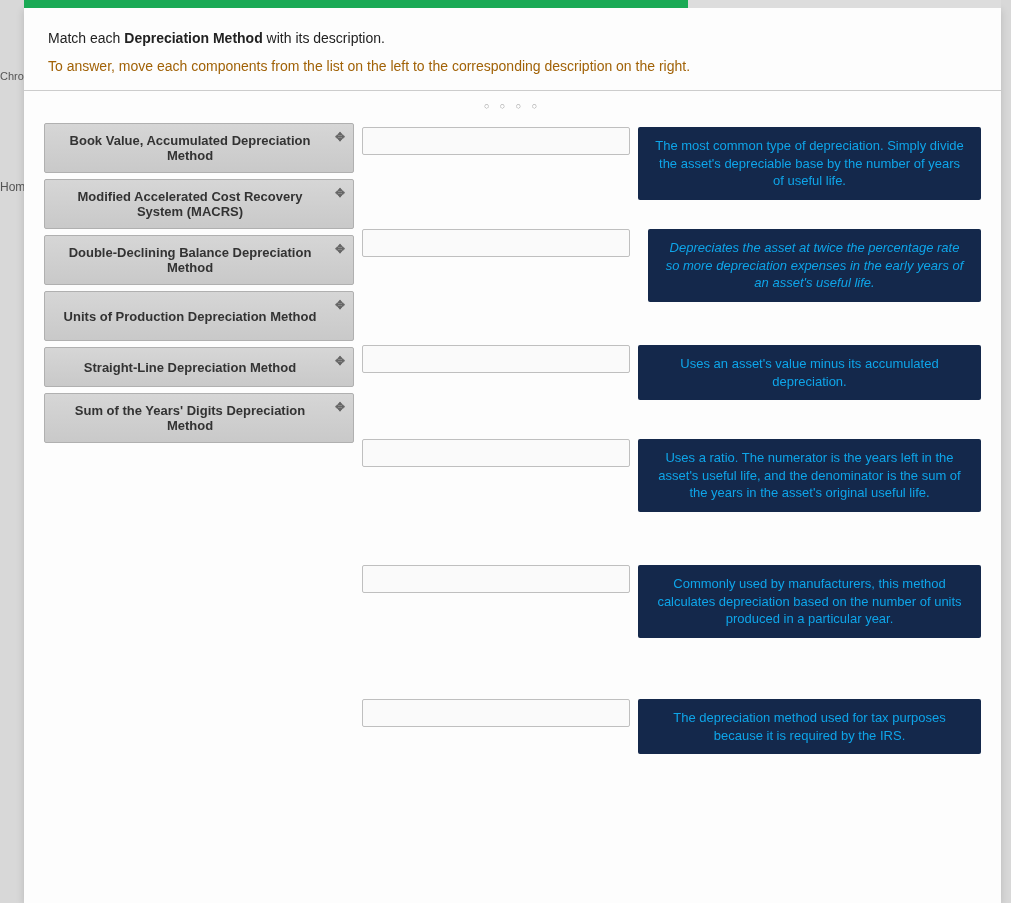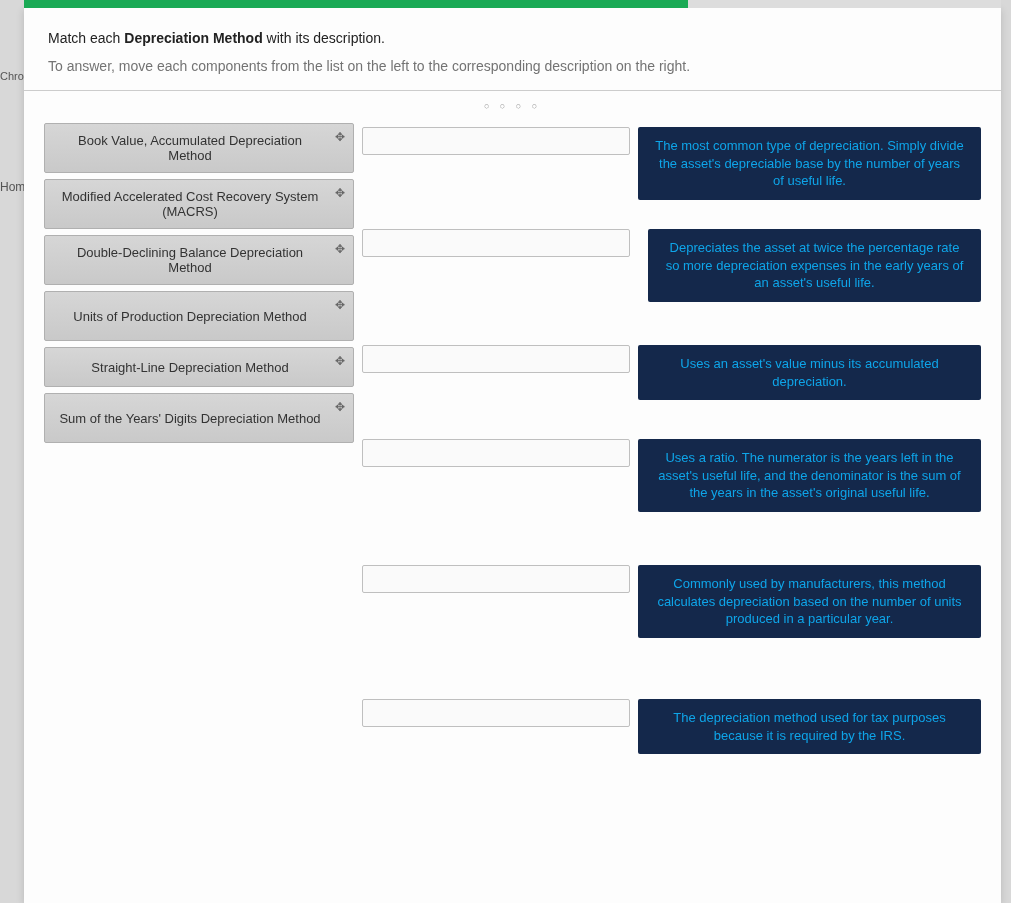--- a/index.html
+++ b/index.html
@@ -66,21 +66,21 @@
     .question-title {
       font-size: 14px;
       color: #222;
       margin-bottom: 12px;
     }
     .question-title b {
       font-weight: 700;
     }
     .instruction {
       font-size: 14px;
-      color: #737373;
+      color: #a16207;
     }
     .dots {
       text-align: center;
       padding: 10px 0 4px 0;
       font-size: 9px;
       letter-spacing: 4px;
       color: #999;
     }
     .match-area {
       display: flex;
@@ -106,20 +106,21 @@
       height: 50px;
       margin-bottom: 6px;
       display: flex;
       align-items: center;
       justify-content: center;
       padding: 4px 28px 4px 10px;
       text-align: center;
       font-size: 13px;
       color: #333;
       cursor: move;
+      font-weight: bold;
     }
     .drag-handle {
       position: absolute;
       right: 6px;
       top: 6px;
       width: 14px;
       height: 14px;
       color: #666;
       font-size: 12px;
       line-height: 14px;
@@ -197,21 +198,21 @@
       <div class="drop-target" style="position:absolute; top:4px; left:0; right:0;"></div>
       <div class="drop-target" style="position:absolute; top:106px; left:0; right:0;"></div>
       <div class="drop-target" style="position:absolute; top:222px; left:0; right:0;"></div>
       <div class="drop-target" style="position:absolute; top:316px; left:0; right:0;"></div>
       <div class="drop-target" style="position:absolute; top:442px; left:0; right:0;"></div>
       <div class="drop-target" style="position:absolute; top:576px; left:0; right:0;"></div>
     </div>
 
     <div class="right-col" style="position:relative;">
       <div class="description-box" style="position:absolute; top:4px; left:0; right:0;">The most common type of depreciation. Simply divide the asset's depreciable base by the number of years of useful life.</div>
-      <div class="description-box" style="position:absolute; top:106px; left:10px; right:0;">Depreciates the asset at twice the percentage rate so more depreciation expenses in the early years of an asset's useful life.</div>
+      <div class="description-box" style="position:absolute; top:106px; left:10px; right:0;font-style:italic;">Depreciates the asset at twice the percentage rate so more depreciation expenses in the early years of an asset's useful life.</div>
       <div class="description-box" style="position:absolute; top:316px; left:0; right:0;">Uses a ratio. The numerator is the years left in the asset's useful life, and the denominator is the sum of the years in the asset's original useful life.</div>
       <div class="description-box" style="position:absolute; top:222px; left:0; right:0;">Uses an asset's value minus its accumulated depreciation.</div>
       <div class="description-box" style="position:absolute; top:442px; left:0; right:0;">Commonly used by manufacturers, this method calculates depreciation based on the number of units produced in a particular year.</div>
       <div class="description-box" style="position:absolute; top:576px; left:0; right:0;">The depreciation method used for tax purposes because it is required by the IRS.</div>
     </div>
 
   </div>
 </div>
 
 </body></html>

